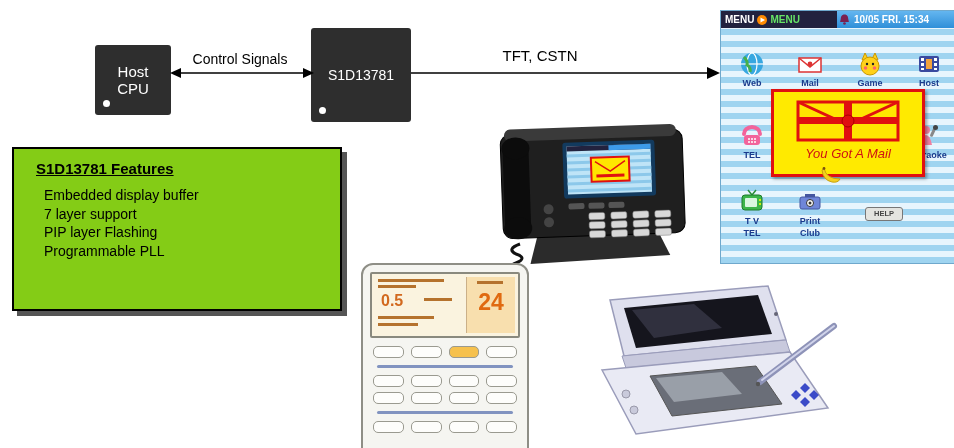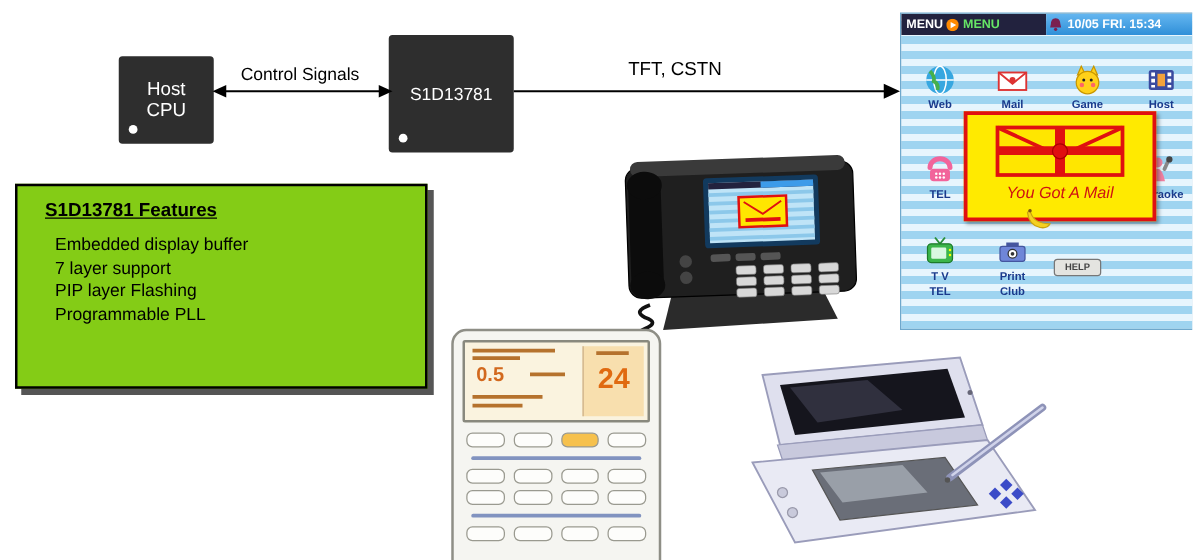--- a/index.html
+++ b/index.html
@@ -38,21 +38,21 @@
   .hdr-blue{flex:1;background:linear-gradient(180deg,#64b6f0,#2f8fd8);color:#fff;display:flex;align-items:center;gap:4px;padding-left:2px;font-size:10px;}
   .cell{position:absolute;width:48px;text-align:center;}
   .cell .icn{display:block;width:26px;height:26px;margin:0 auto;}
   .cell .lbl{font-size:9px;font-weight:bold;color:#1a3a8c;line-height:1.1;margin-top:2px;}
   .popup{
     position:absolute;left:50px;top:78px;width:148px;height:82px;background:#ffea00;
     border:3px solid #e01010;z-index:5;box-shadow:2px 2px 3px rgba(0,0,0,.35);
   }
   .popup-text{font-size:13px;font-weight:normal;font-style:italic;color:#cf1212;text-align:center;margin-top:1px;}
   .help-badge{
-    position:absolute;left:122px;top:196px;width:36px;height:12px;background:#e4e4e0;border:1px solid#777;
+    position:absolute;left:144px;top:196px;width:36px;height:12px;background:#e4e4e0;border:1px solid#777;
     border-radius:3px;font-size:7.5px;font-weight:bold;color:#444;text-align:center;line-height:12px;
   }
   .banana{position:absolute;left:100px;top:155px;width:28px;height:18px;z-index:6;}
   
   .desk-phone{position:absolute;left:476px;top:116px;width:218px;height:152px;}
   
   .remote{position:absolute;left:359px;top:263px;width:172px;height:185px;}
   .remote-body{width:164px;height:210px;margin:0 auto;background:#f5f5f1;border:2px solid #8e8e86;border-radius:12px;}
   .remote-lcd{position:relative;margin:7px 7px 5px;height:62px;background:#faf3df;border:2px solid #89897e;border-radius:2px;}
   .lcd-line{position:absolute;background:#b5722d;height:3px;}

